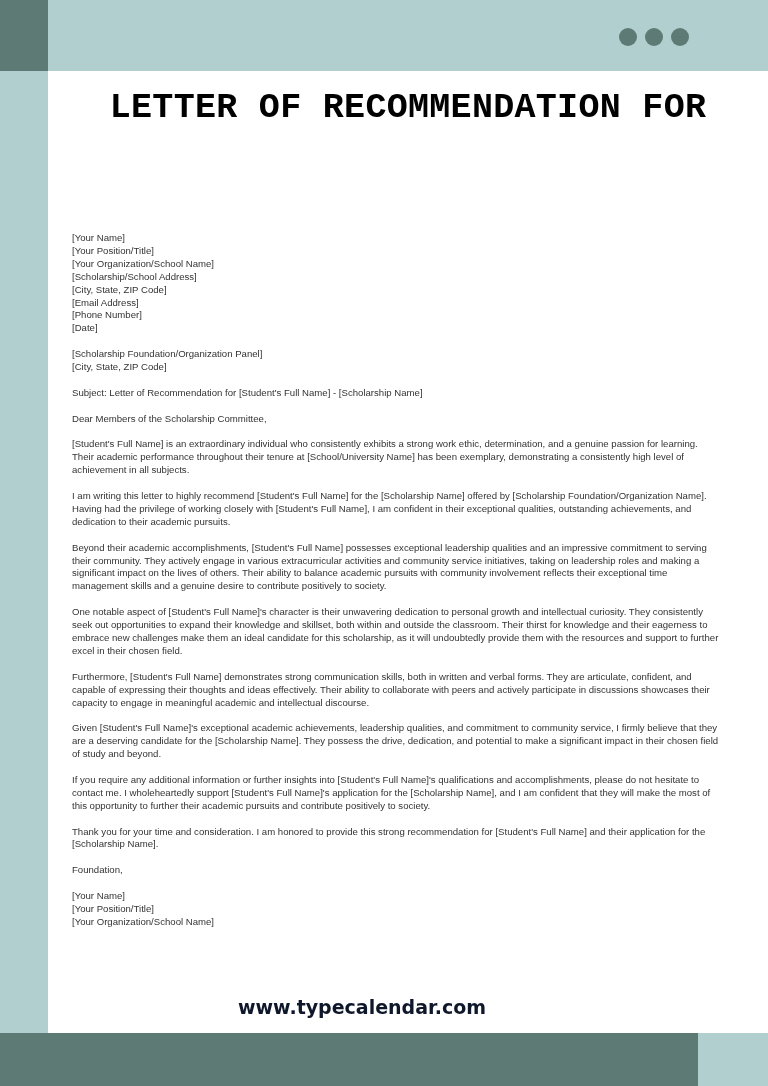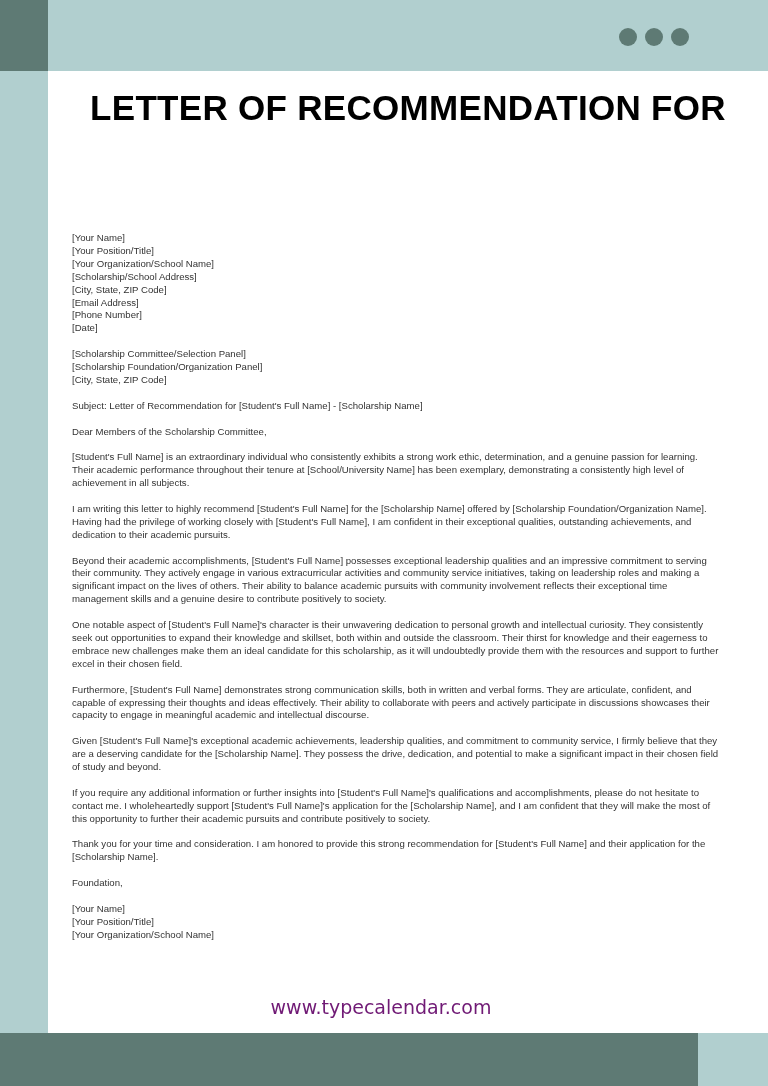--- a/index.html
+++ b/index.html
@@ -4,24 +4,24 @@
 <style>
   html, body { margin:0; padding:0; }
   body { width:768px; height:1086px; position:relative; background:#ffffff; overflow:hidden; font-family:"Liberation Sans", sans-serif; }
   .top-band { position:absolute; left:48px; top:0; width:720px; height:71px; background:#b1cfcf; }
   .corner-dark { position:absolute; left:0; top:0; width:48px; height:71px; background:#5e7a74; }
   .left-strip { position:absolute; left:0; top:71px; width:48px; height:962px; background:#b1cfcf; }
   .bottom-dark { position:absolute; left:0; top:1033px; width:698px; height:53px; background:#5e7a74; }
   .bottom-light { position:absolute; left:698px; top:1033px; width:70px; height:53px; background:#b1cfcf; }
   .dots { position:absolute; left:619px; top:28px; display:flex; gap:8px; }
   .dot { width:18px; height:18px; border-radius:50%; background:#5e7a74; }
-  .title { position:absolute; left:48px; top:80px; width:720px; text-align:center; font-family:Liberation Sans, sans-serif; font-weight:bold; font-size:35px; line-height:56px; color:#000; letter-spacing:0.3px; }
+  .title { position:absolute; left:48px; top:80px; width:720px; text-align:center; font-family:Liberation Mono, monospace; font-weight:bold; font-size:35px; line-height:56px; color:#000; letter-spacing:0.3px; }
   .letter { position:absolute; left:72px; top:232px; width:650px; font-size:9.6px; line-height:12.9px; color:#333; }
   .letter p { margin:0 0 12.9px 0; }
-  .footer-url { position:absolute; left:56px; top:996px; width:650px; text-align:center; font-family:"DejaVu Sans", sans-serif; font-weight:normal; font-size:19px; color:#701a75; }
+  .footer-url { position:absolute; left:37px; top:996px; width:650px; text-align:center; font-family:"DejaVu Sans", sans-serif; font-weight:bold; font-size:19px; color:#0f172a; }
 </style>
 </head>
 <body>
 
 <div class="top-band"></div>
 <div class="corner-dark"></div>
 <div class="left-strip"></div>
 <div class="bottom-dark"></div>
 <div class="bottom-light"></div>
 
@@ -40,21 +40,20 @@
     <span style="display:block">[Your Name]</span>
     <span style="display:block">[Your Position/Title]</span>
     <span style="display:block">[Your Organization/School Name]</span>
     <span style="display:block">[Scholarship/School Address]</span>
     <span style="display:block">[City, State, ZIP Code]</span>
     <span style="display:block">[Email Address]</span>
     <span style="display:block">[Phone Number]</span>
     <span style="display:block">[Date]</span>
   </p>
   <p class="block">
-    <span style="display:block">[Scholarship Committee/Selection Panel]</span>
     <span style="display:block">[Scholarship Foundation/Organization Panel]</span>
     <span style="display:block">[City, State, ZIP Code]</span>
   </p>
   <p>Subject: Letter of Recommendation for [Student's Full Name] - [Scholarship Name]</p>
   <p>Dear Members of the Scholarship Committee,</p>
   <p>[Student's Full Name] is an extraordinary individual who consistently exhibits a strong work ethic, determination, and a genuine passion for learning. Their academic performance throughout their tenure at [School/University Name] has been exemplary, demonstrating a consistently high level of achievement in all subjects.</p>
   <p>I am writing this letter to highly recommend [Student's Full Name] for the [Scholarship Name] offered by [Scholarship Foundation/Organization Name]. Having had the privilege of working closely with [Student's Full Name], I am confident in their exceptional qualities, outstanding achievements, and dedication to their academic pursuits.</p>
   <p>Beyond their academic accomplishments, [Student's Full Name] possesses exceptional leadership qualities and an impressive commitment to serving their community. They actively engage in various extracurricular activities and community service initiatives, taking on leadership roles and making a significant impact on the lives of others. Their ability to balance academic pursuits with community involvement reflects their exceptional time management skills and a genuine desire to contribute positively to society.</p>
   <p>One notable aspect of [Student's Full Name]'s character is their unwavering dedication to personal growth and intellectual curiosity. They consistently seek out opportunities to expand their knowledge and skillset, both within and outside the classroom. Their thirst for knowledge and their eagerness to embrace new challenges make them an ideal candidate for this scholarship, as it will undoubtedly provide them with the resources and support to further excel in their chosen field.</p>
   <p>Furthermore, [Student's Full Name] demonstrates strong communication skills, both in written and verbal forms. They are articulate, confident, and capable of expressing their thoughts and ideas effectively. Their ability to collaborate with peers and actively participate in discussions showcases their capacity to engage in meaningful academic and intellectual discourse.</p>

